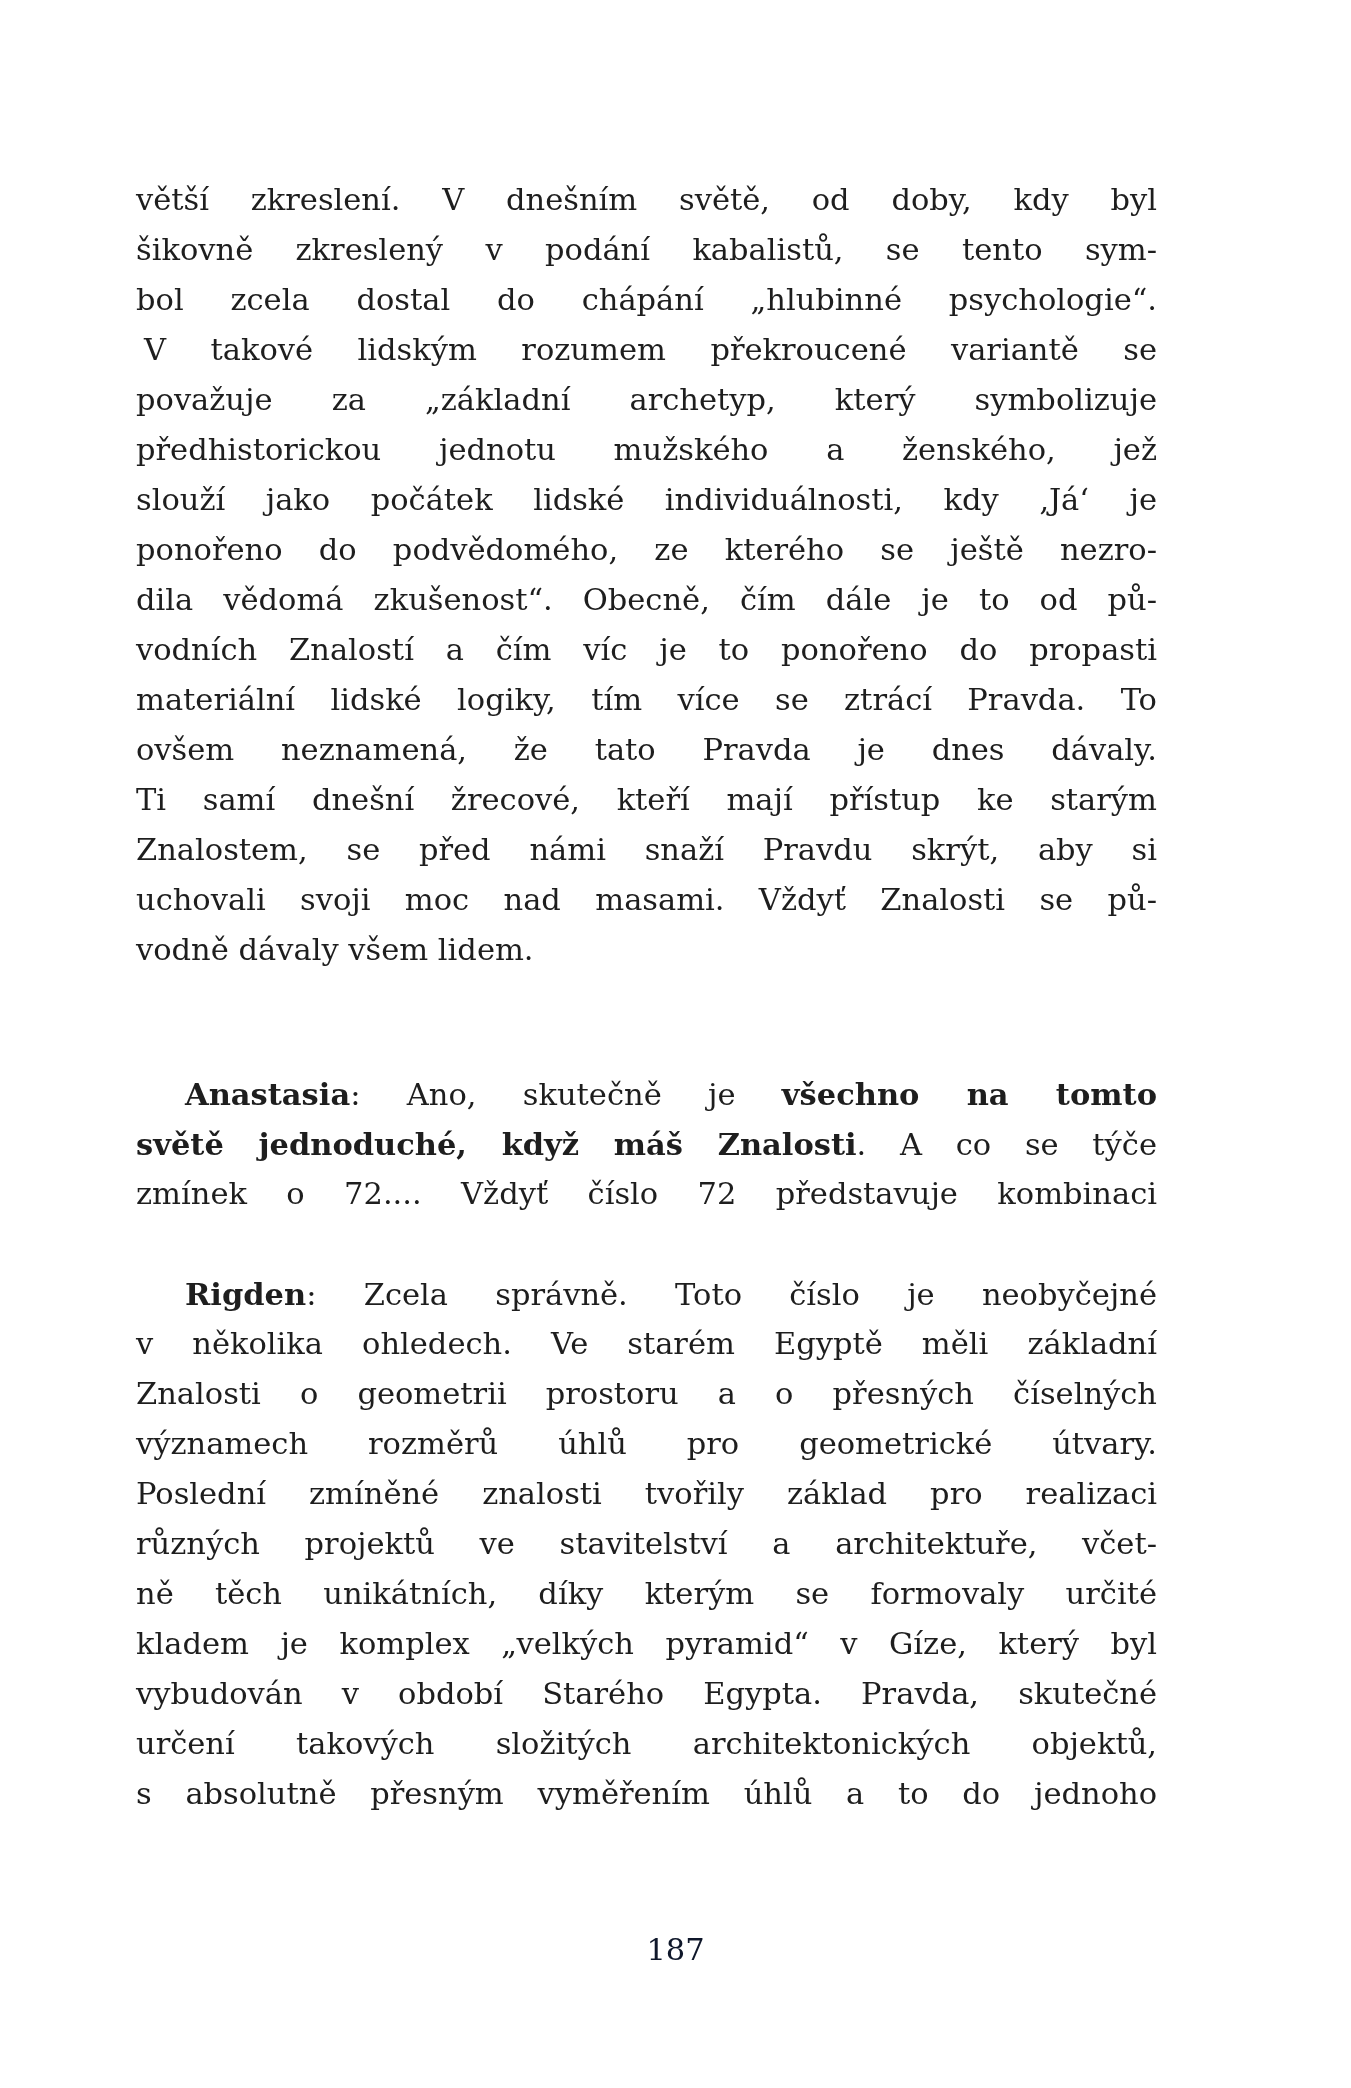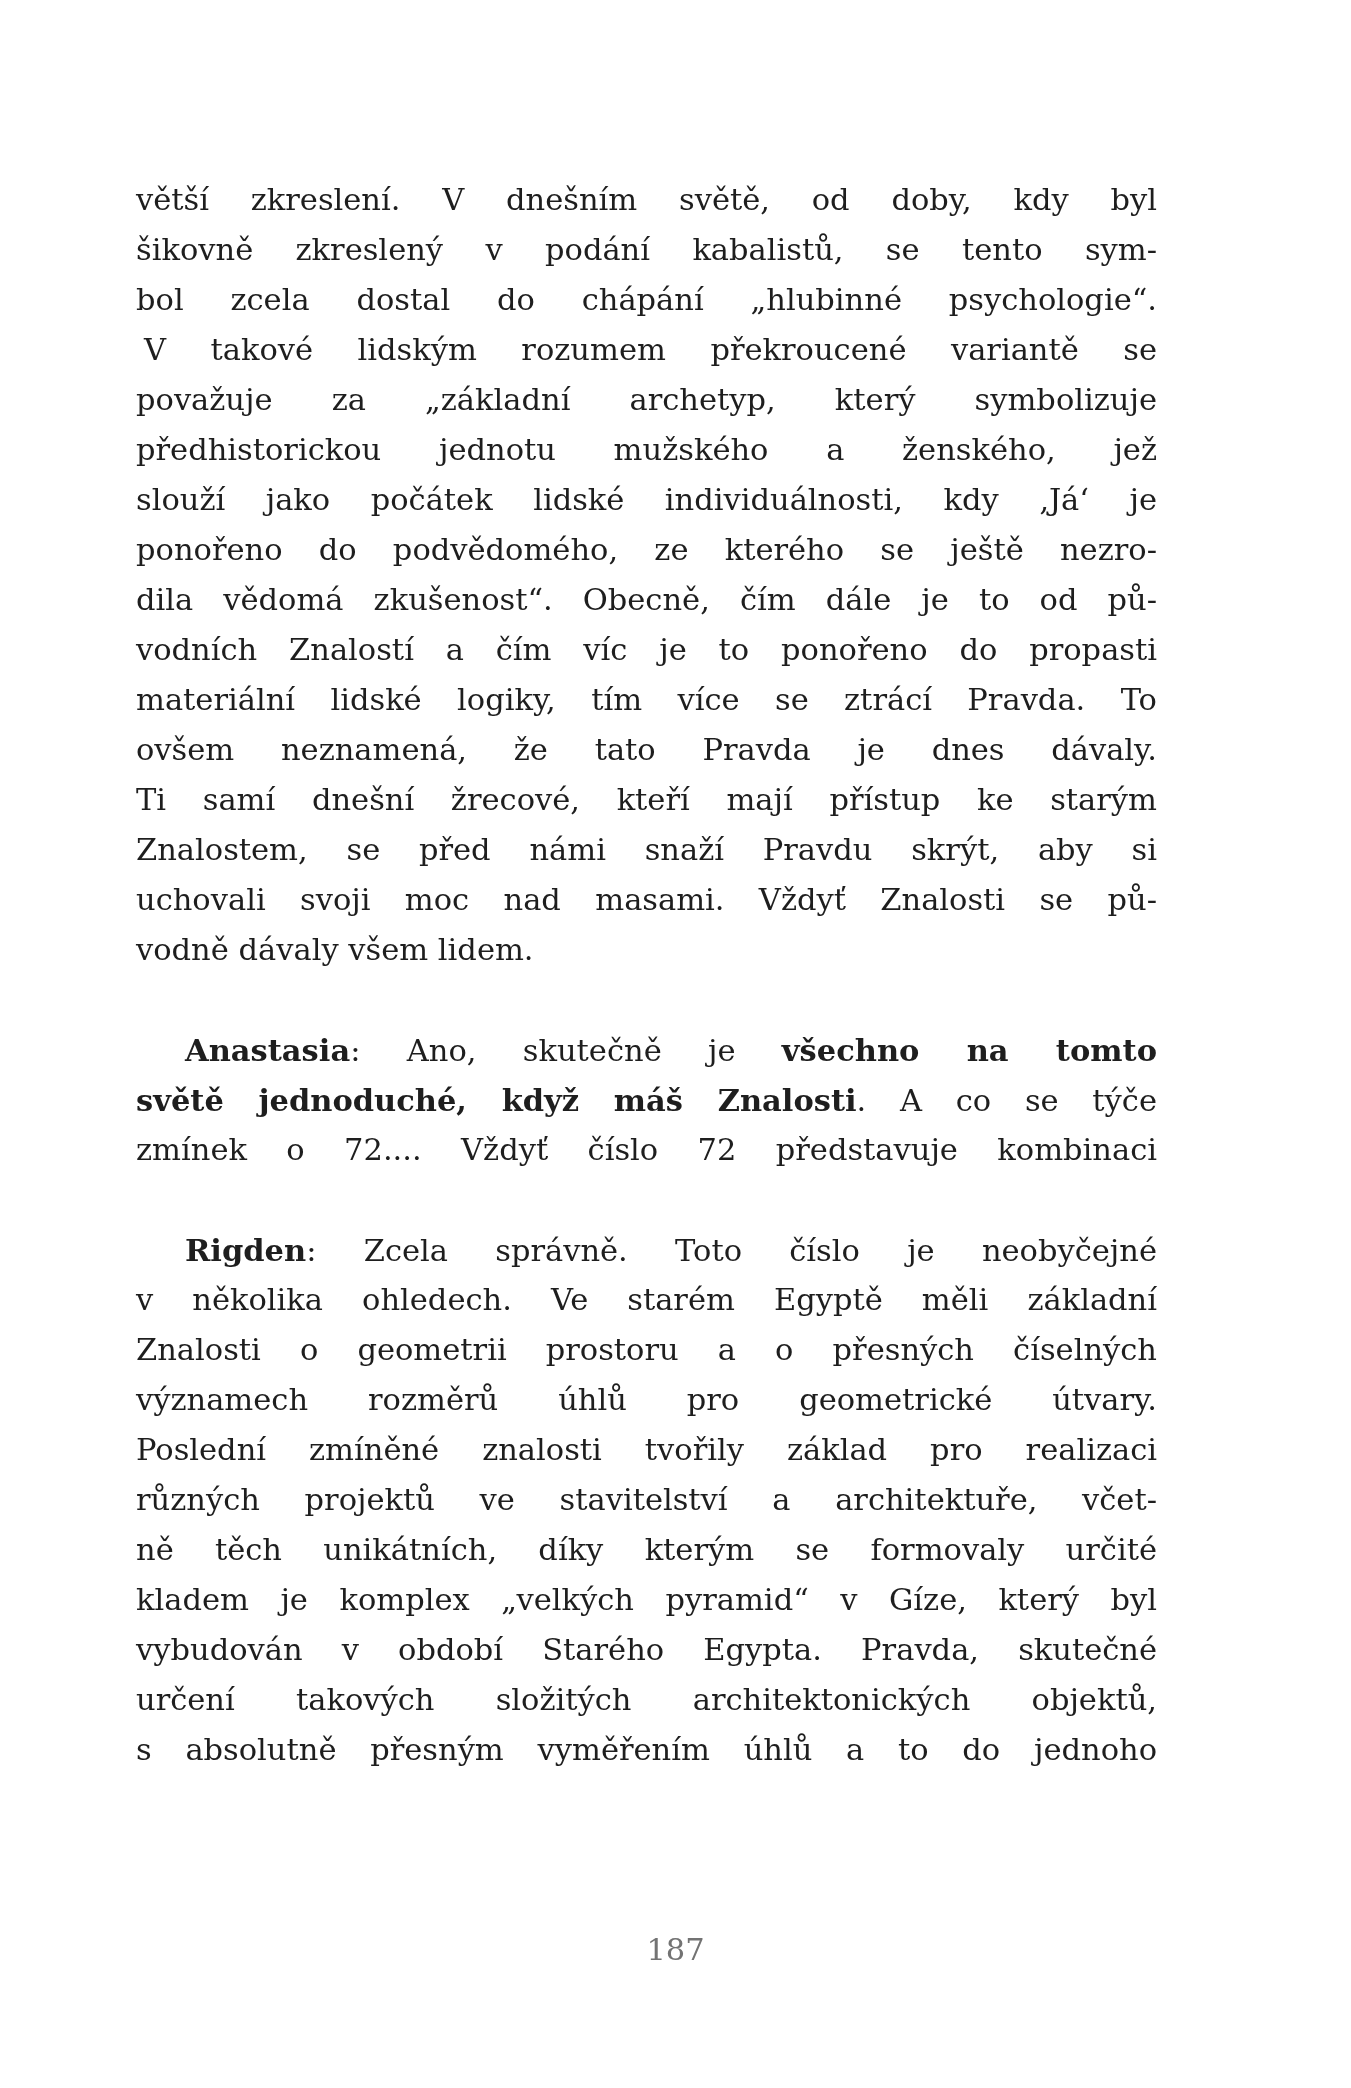--- a/index.html
+++ b/index.html
@@ -45,21 +45,21 @@
   }
   .page-number {
     position: absolute;
     left: 0;
     width: 1351px;
     top: 1928px;
     text-align: center;
     font-size: 30.5px;
     line-height: 44px;
     font-family: "DejaVu Serif", serif;
-    color: #737373;
+    color: #0f172a;
   }
 </style>
 </head>
 <body>
 
 <div class="page">
 
   <div class="paragraph">
     <span class="line" style="white-space: normal;">větší zkreslení. V dnešním světě, od doby, kdy byl</span>
     <span class="line" style="white-space: normal;">šikovně zkreslený v podání kabalistů, se tento sym-</span>
@@ -75,21 +75,21 @@
     <span class="line" style="white-space: normal;">ovšem neznamená, že tato Pravda je dnes dávaly.</span>
     <span class="line" style="white-space: normal;">Ti samí dnešní žrecové, kteří mají přístup ke starým</span>
     <span class="line" style="white-space: normal;">Znalostem, se před námi snaží Pravdu skrýt, aby si</span>
     <span class="line" style="white-space: normal;">uchovali svoji moc nad masami. Vždyť Znalosti se pů-</span>
     <span class="line last" style="white-space: normal;">vodně dávaly všem lidem.</span>
   </div>
 
   <div class="para-gap"></div>
 
   <div class="paragraph">
-    <span class="line indent" style="white-space: normal;"><span class="b">Anastasia</span><span>: Ano, skutečně je </span><span class="b">všechno na tomto</span></span>
+    <span class="line indent" style="white-space: normal; margin-top: 44px;"><span class="b">Anastasia</span><span>: Ano, skutečně je </span><span class="b">všechno na tomto</span></span>
     <span class="line" style="white-space: normal;"><span class="b">světě jednoduché, když máš Znalosti</span><span>. A co se týče</span></span>
     <span class="line" style="white-space: normal;">zmínek o 72.... Vždyť číslo 72 představuje kombinaci</span>
   </div>
 
   <div class="para-gap"></div>
 
   <div class="paragraph">
     <span class="line indent" style="white-space: normal;"><span class="b">Rigden</span><span>: Zcela správně. Toto číslo je neobyčejné</span></span>
     <span class="line" style="white-space: normal;">v několika ohledech. Ve starém Egyptě měli základní</span>
     <span class="line" style="white-space: normal;">Znalosti o geometrii prostoru a o přesných číselných</span>

